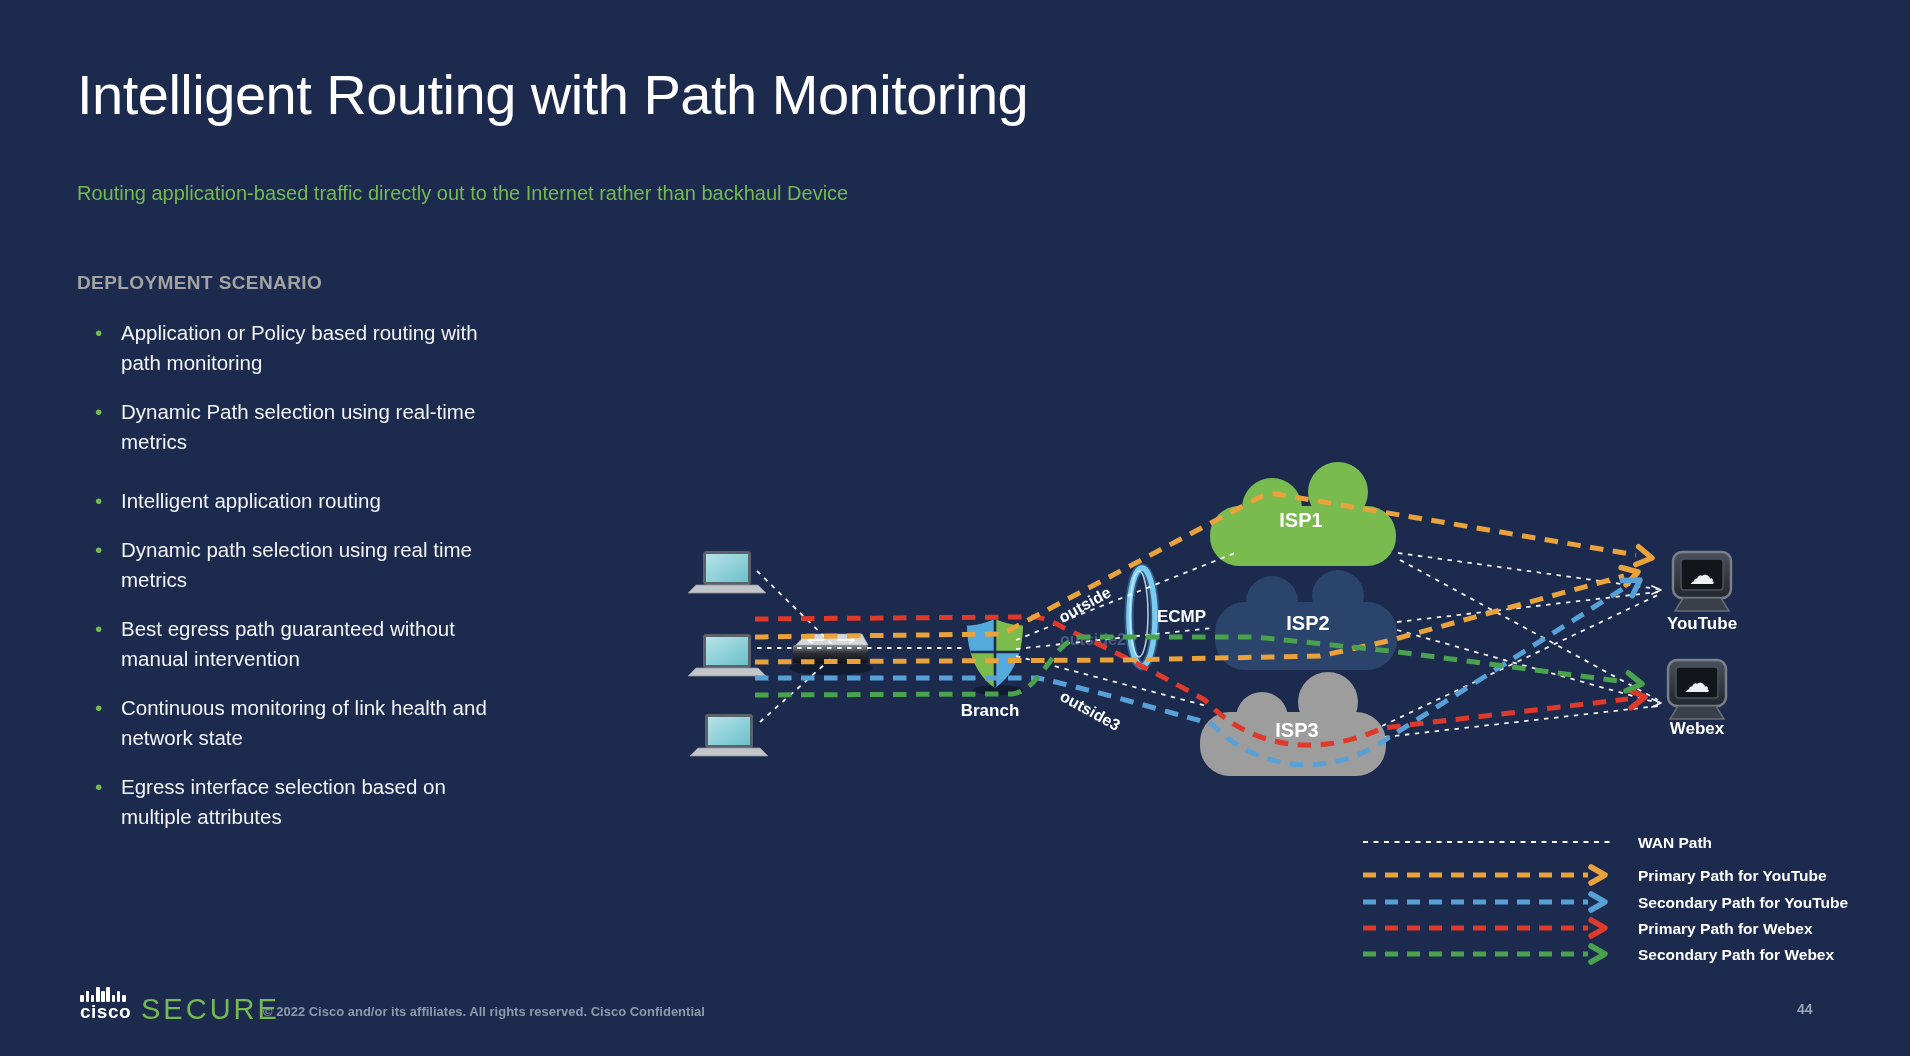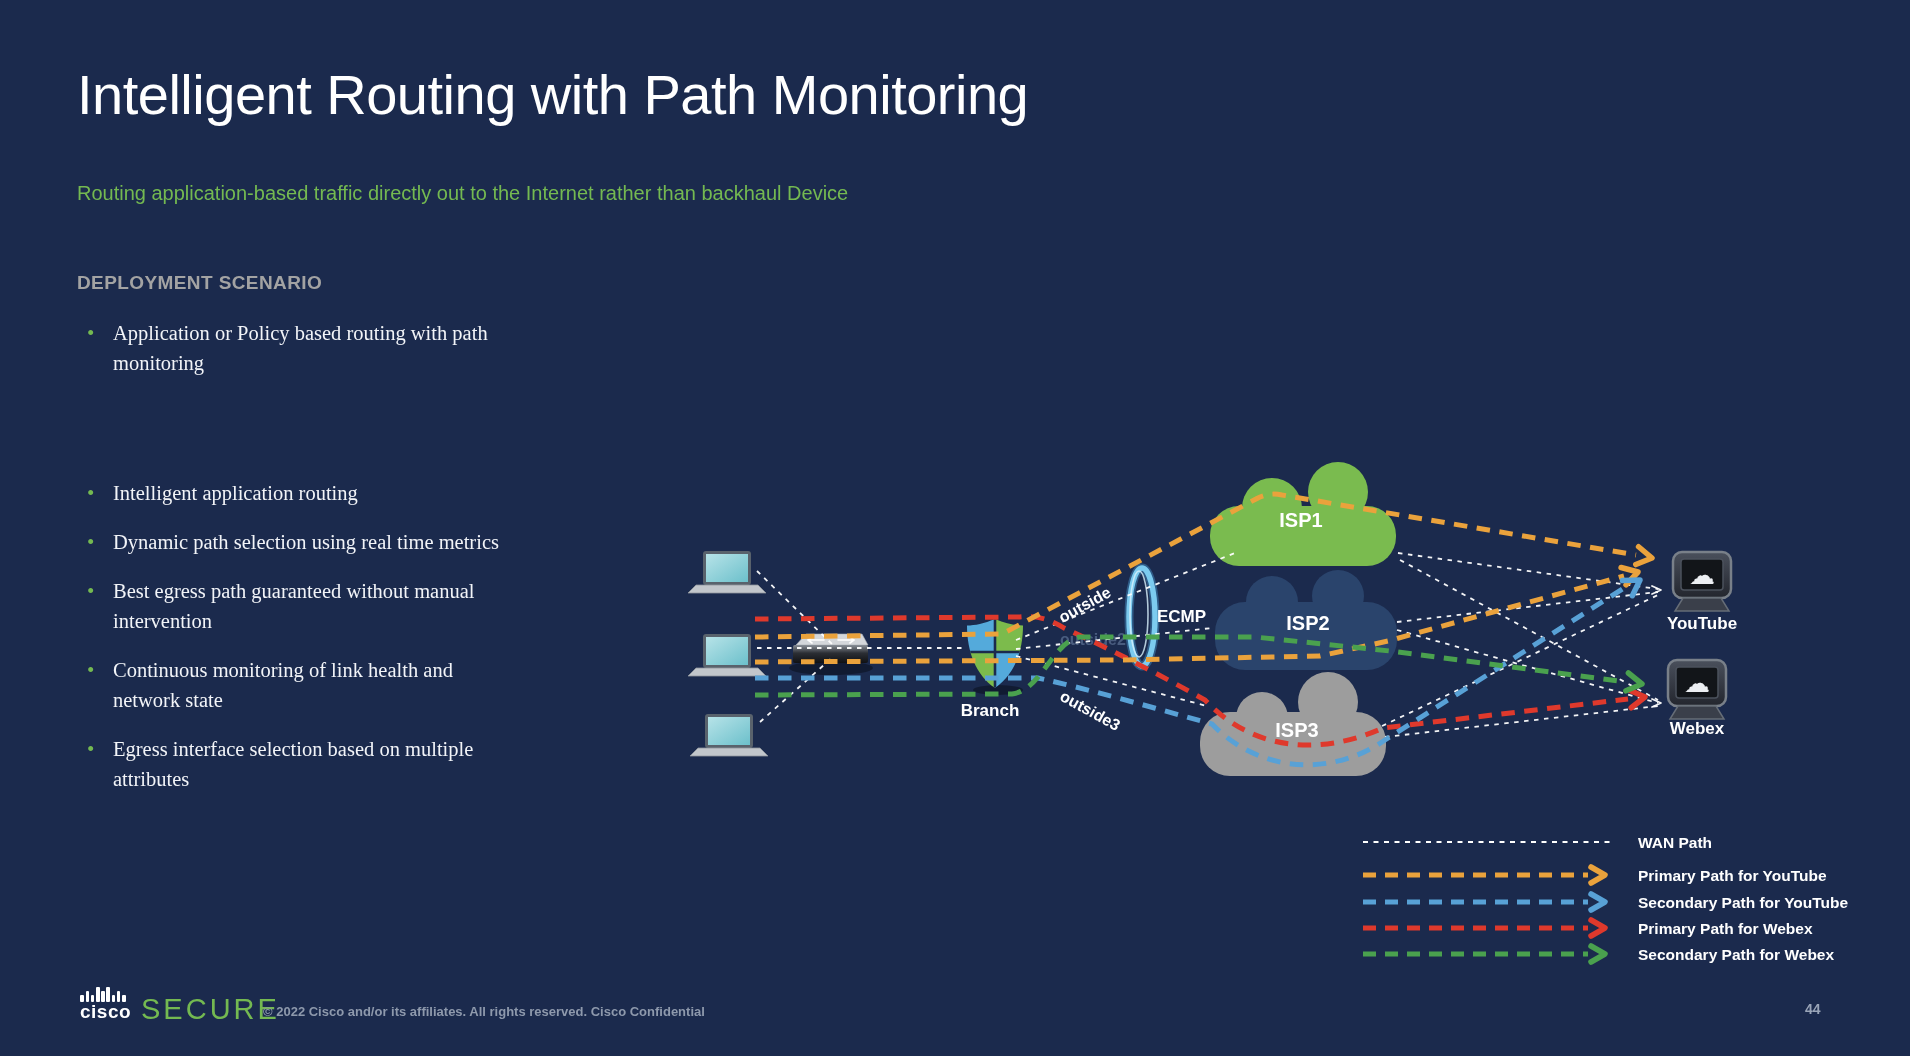--- a/index.html
+++ b/index.html
@@ -19,21 +19,21 @@
     font-size:20px;font-weight:500;color:#74B951;
     white-space:nowrap;
   }
   .section{position:absolute;left:77px;width:455px;}
   .section.deploy{top:272px;}
   .section.benefits{top:470px;}
   .section-heading{
     font-size:19px;font-weight:700;color:#a3a3a3;letter-spacing:0.4px;
     margin:0 0 24px 0;
   }
-  ul.bullets{list-style:none;margin:8px;padding:0;font-family:Liberation Serif, serif;}
+  ul.bullets{list-style:none;margin:16px;padding:0;}
   ul.bullets li{
     position:relative;padding-left:28px;margin-bottom:19px;
     font-size:20.5px;font-weight:500;color:#f2f4f8;line-height:30px;
   }
   ul.bullets li::before{
     content:"•";position:absolute;left:2px;top:0;
     color:#74B951;font-size:21px;line-height:30px;
   }
   svg text{font-family:"Liberation Sans","DejaVu Sans",sans-serif;}
   .diagram-svg{position:absolute;left:0;top:0;}
@@ -47,21 +47,21 @@
   .node-label{font-size:17px;font-weight:700;fill:#ffffff;}
   .cloud-label{font-size:20px;font-weight:700;fill:#ffffff;}
   .iface-label{font-size:16px;font-weight:700;fill:#ffffff;}
   .iface-label-dim{font-size:16px;font-weight:700;fill:#4E6285;opacity:0.9;}
   .footer-copy{
     position:absolute;left:263px;top:1004px;
     font-size:13px;font-weight:600;color:#8E99AC;white-space:nowrap;
   }
   .page-num{
     position:absolute;left:1797px;top:1001px;
-    font-size:14px;font-weight:600;color:#9AA5B8;margin-left:8px;
+    font-size:14px;font-weight:600;color:#9AA5B8;
   }
   .logo{position:absolute;left:80px;top:985px;width:46px;}
   .logo-bars{display:flex;align-items:flex-end;gap:1.6px;height:17px;justify-content:center;}
   .logo-bars i{display:block;width:3.6px;background:#ffffff;border-radius:1px;}
   .logo-word{
     text-align:right;color:#ffffff;font-size:19px;font-weight:700;
     letter-spacing:0.5px;margin-top:1px;line-height:17px;
   }
   .brand-product{
     position:absolute;left:141px;top:993px;
@@ -73,20 +73,21 @@
 
 <div id="slide">
 
   <div class="title">Intelligent Routing with Path Monitoring</div>
   <div class="subtitle">Routing application-based traffic directly out to the Internet rather than backhaul Device</div>
 
   <div class="section deploy">
     <div class="section-heading">DEPLOYMENT SCENARIO</div>
     <ul class="bullets">
       <li>Application or Policy based routing with path monitoring</li>
+      <li>Dynamic Path selection using real-time metrics</li>
     </ul>
   </div>
 
   <div class="section benefits">
     <ul class="bullets">
       <li>Intelligent application routing</li>
       <li>Dynamic path selection using real time metrics</li>
       <li>Best egress path guaranteed without manual intervention</li>
       <li>Continuous monitoring of link health and network state</li>
       <li>Egress interface selection based on multiple attributes</li>

